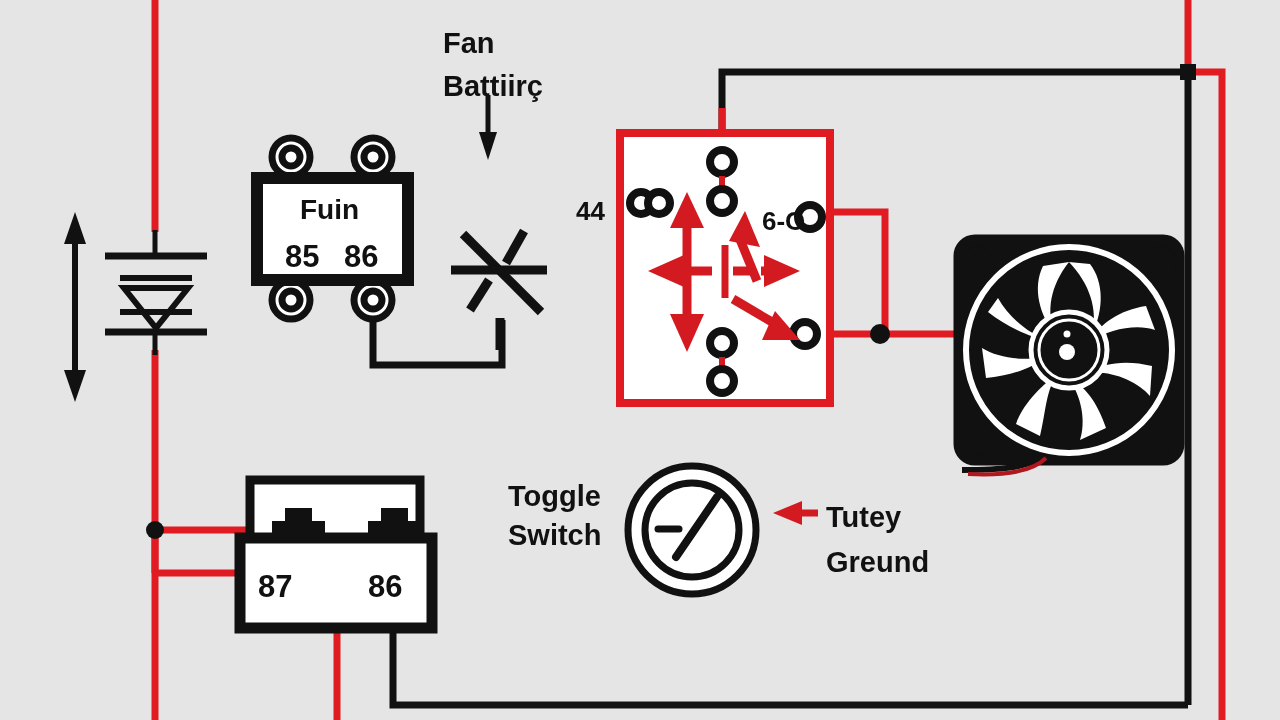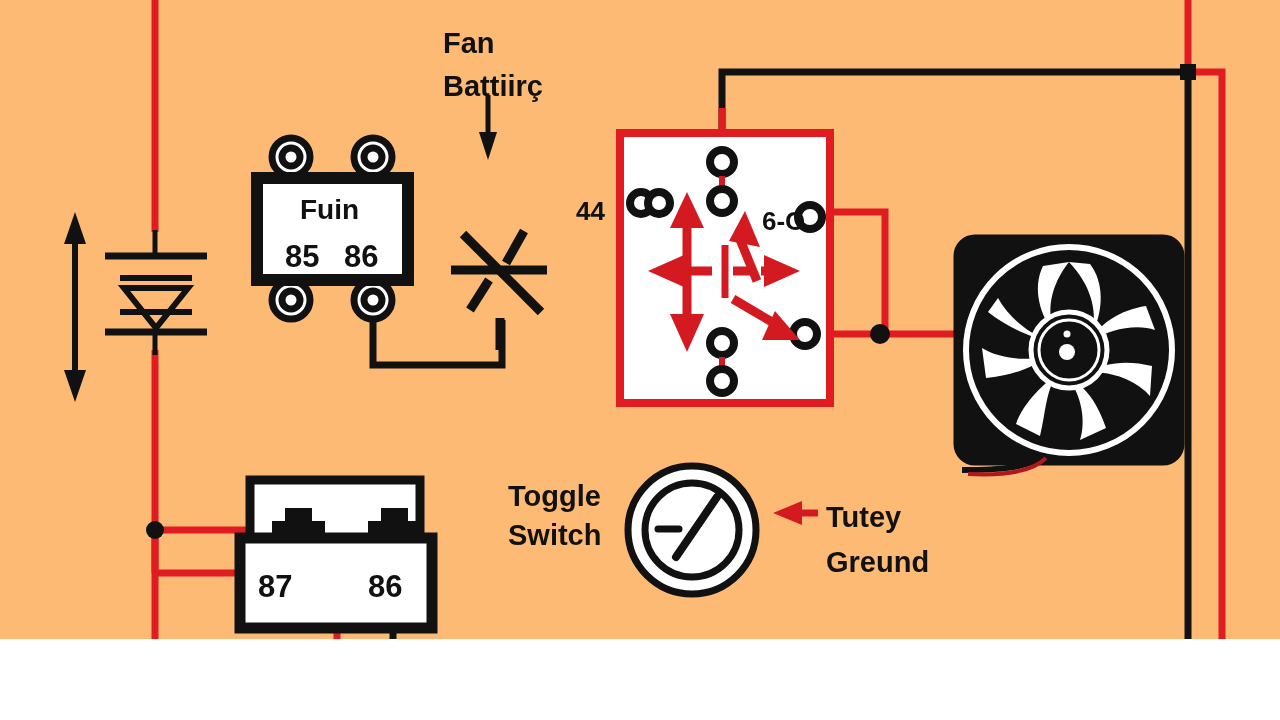--- a/index.html
+++ b/index.html
@@ -3,22 +3,22 @@
 <meta charset="utf-8">
 <style>
   html, body {
     margin: 0;
     padding: 0;
     background: #ffffff;
   }
   #stage {
     position: relative;
     width: 1280px;
-    height: 639px;
-    background: #fdba74;
+    height: 720px;
+    background: #e5e5e5;
     overflow: hidden;
     font-family: "Liberation Sans", sans-serif;
   }
   #stage svg {
     position: absolute;
     left: 0;
     top: 0;
   }
   .lbl {
     font-family: "Liberation Sans", sans-serif;

